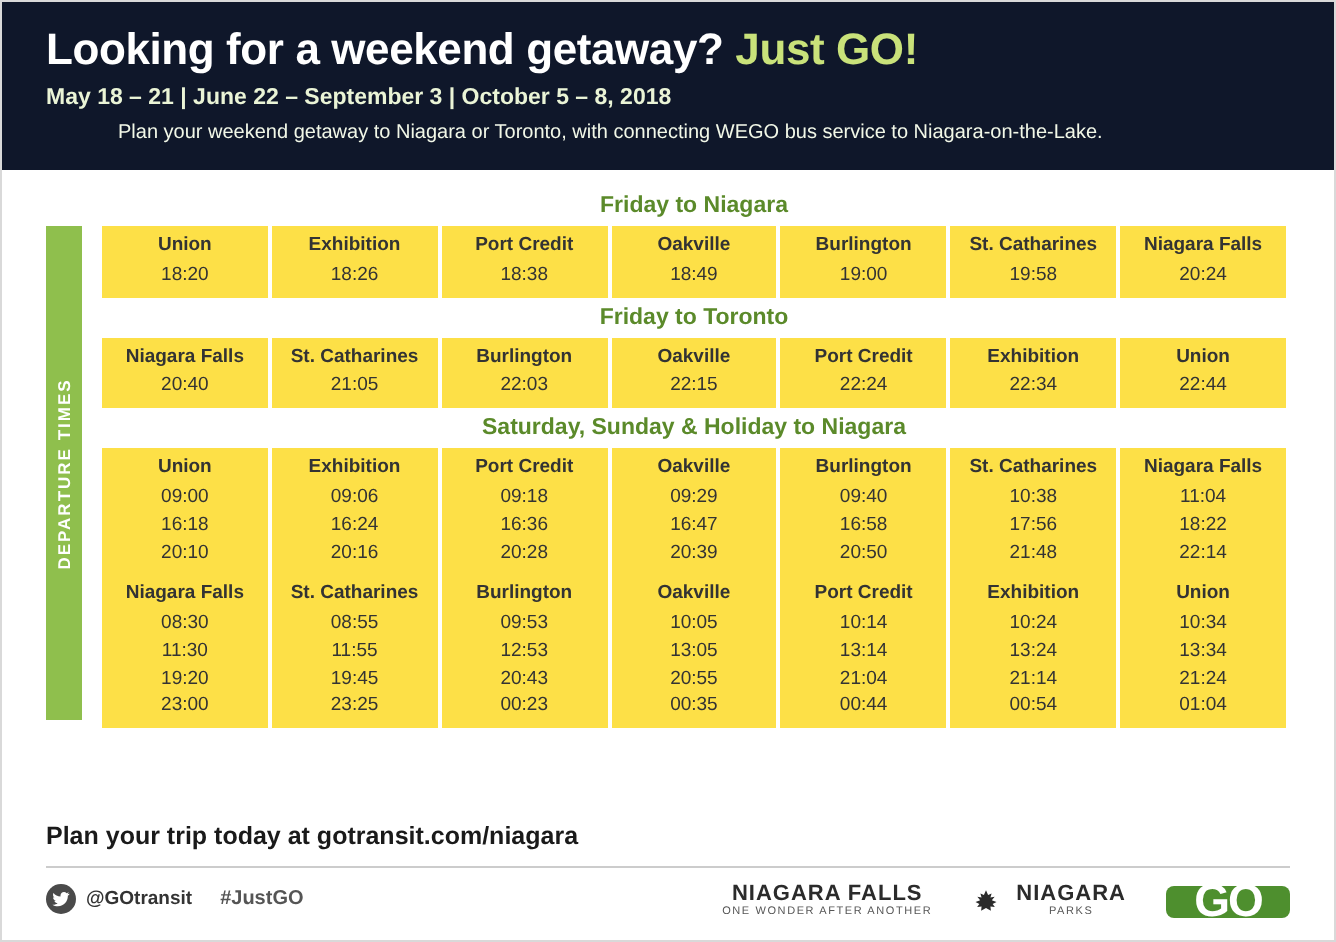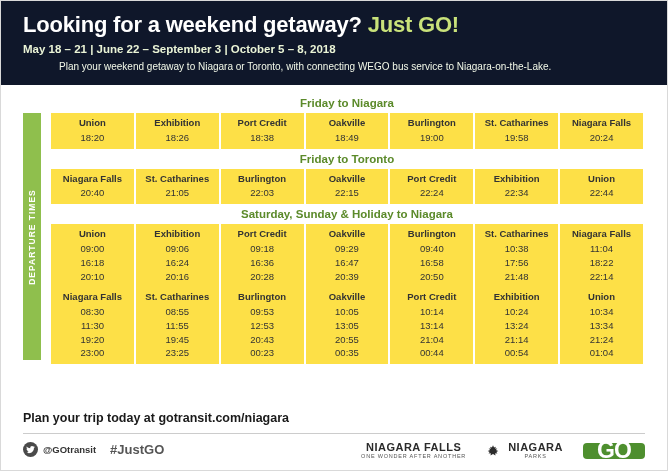--- a/index.html
+++ b/index.html
@@ -169,21 +169,21 @@
     width: 15px;
     height: 15px;
     border-radius: 50%;
     background: #4a4a4a;
     display: inline-flex;
     align-items: center;
     justify-content: center;
   }
   .tw-circle svg { display:block; }
   .hashtag {
-    font-size: 13px;
+    font-size: 10px;
     color: #555;
     font-weight: bold;
   }
   .logos {
     display: flex;
     align-items: center;
     gap: 20px;
   }
   .logo-text {
     text-align: center;

